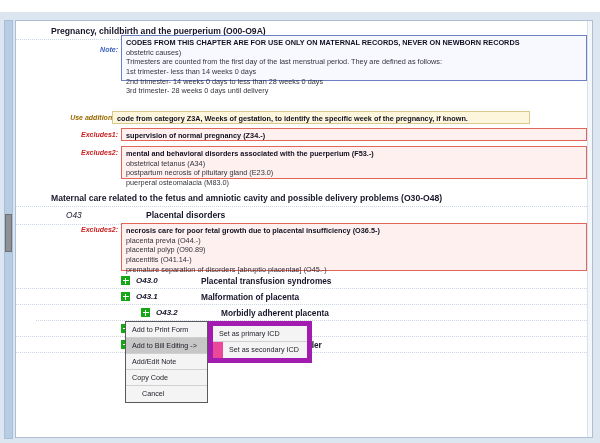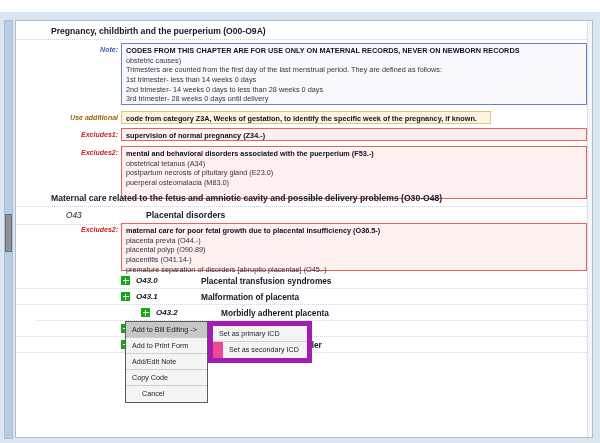--- a/index.html
+++ b/index.html
@@ -256,67 +256,67 @@
   </div>
 
   <div class="content-panel">
 
     <div class="row row-sep" style="top:0px; height:19px;">
       <div class="chapter-title" style="top:5px;">Pregnancy, childbirth and the puerperium (O00-O9A)</div>
     </div>
 
     <div>
       <div class="ann-label note" style="left:62px; top:25px; width:40px;">Note:</div>
-      <div class="ann-box note" style="left:105px; top:22px; width:466px; height:62px;">
+      <div class="ann-box note" style="left:105px; top:14px; width:466px; height:46px;">
         <div class="hdr">CODES FROM THIS CHAPTER ARE FOR USE ONLY ON MATERNAL RECORDS, NEVER ON NEWBORN RECORDS</div>
         <div class="sub">obstetric causes)</div>
         <div class="sub">Trimesters are counted from the first day of the last menstrual period. They are defined as follows:</div>
         <div class="sub">1st trimester- less than 14 weeks 0 days</div>
         <div class="sub">2nd trimester- 14 weeks 0 days to less than 28 weeks 0 days</div>
         <div class="sub">3rd trimester- 28 weeks 0 days until delivery</div>
       </div>
     </div>
 
     <div>
       <div class="ann-label useadd" style="left:30px; top:93px; width:72px;">Use additional</div>
-      <div class="ann-box useadd" style="left:105px; top:90px; width:370px; height:13px;">
+      <div class="ann-box useadd" style="left:96px; top:90px; width:418px; height:13px;">
         <div class="hdr">code from category Z3A, Weeks of gestation, to identify the specific week of the pregnancy, if known.</div>
       </div>
     </div>
 
     <div>
       <div class="ann-label excl" style="left:48px; top:110px; width:54px;">Excludes1:</div>
       <div class="ann-box excl" style="left:105px; top:107px; width:466px; height:13px;">
         <div class="hdr">supervision of normal pregnancy (Z34.-)</div>
       </div>
     </div>
 
     <div>
       <div class="ann-label excl" style="left:48px; top:128px; width:54px;">Excludes2:</div>
-      <div class="ann-box excl" style="left:105px; top:125px; width:466px; height:53px;">
+      <div class="ann-box excl" style="left:105px; top:125px; width:466px; height:33px;">
         <div class="hdr">mental and behavioral disorders associated with the puerperium (F53.-)</div>
         <div class="sub">obstetrical tetanus (A34)</div>
         <div class="sub">postpartum necrosis of pituitary gland (E23.0)</div>
         <div class="sub">puerperal osteomalacia (M83.0)</div>
       </div>
     </div>
 
     <div class="row row-sep" style="top:168px; height:18px;">
       <div class="chapter-title" style="top:4px;">Maternal care related to the fetus and amniotic cavity and possible delivery problems (O30-O48)</div>
     </div>
 
     <div class="row row-sep" style="top:186px; height:18px;">
       <div class="cat-id">O43</div>
       <div class="cat-desc">Placental disorders</div>
     </div>
 
     <div>
       <div class="ann-label excl" style="left:48px; top:205px; width:54px;">Excludes2:</div>
       <div class="ann-box excl" style="left:105px; top:202px; width:466px; height:48px;">
-        <div class="hdr">maternal care for poor fetal growth due to placental insufficiency (O36.5-)</div>
+        <div class="hdr">necrosis care for poor fetal growth due to placental insufficiency (O36.5-)</div>
         <div class="sub">placenta previa (O44.-)</div>
         <div class="sub">placental polyp (O90.89)</div>
         <div class="sub">placentitis (O41.14-)</div>
         <div class="sub">premature separation of disorders [abruptio placentae] (O45.-)</div>
       </div>
     </div>
 
     <div class="code-row" style="top:252px;">
       <span class="plus-icon"></span>
       <span class="code-id">O43.0</span>
@@ -341,22 +341,22 @@
       <span class="code-desc">Other placental disorders</span>
     </div>
 
     <div class="code-row" style="top:316px;">
       <span class="plus-icon"></span>
       <span class="code-id">O43.9</span>
       <span class="code-desc">Unspecified placental disorder</span>
     </div>
 
     <div class="ctx-menu">
+      <div class="ctx-item">Add to Print Form</div>
       <div class="ctx-item highlight">Add to Bill Editing -&gt;</div>
-      <div class="ctx-item">Add to Print Form</div>
       <div class="ctx-item">Add/Edit Note</div>
       <div class="ctx-item">Copy Code</div>
       <div class="ctx-item">Cancel</div>
     </div>
 
     <div class="ctx-submenu">
       <div class="ctx-item">Set as primary ICD</div>
       <div class="ctx-item">Set as secondary ICD</div>
     </div>
 

